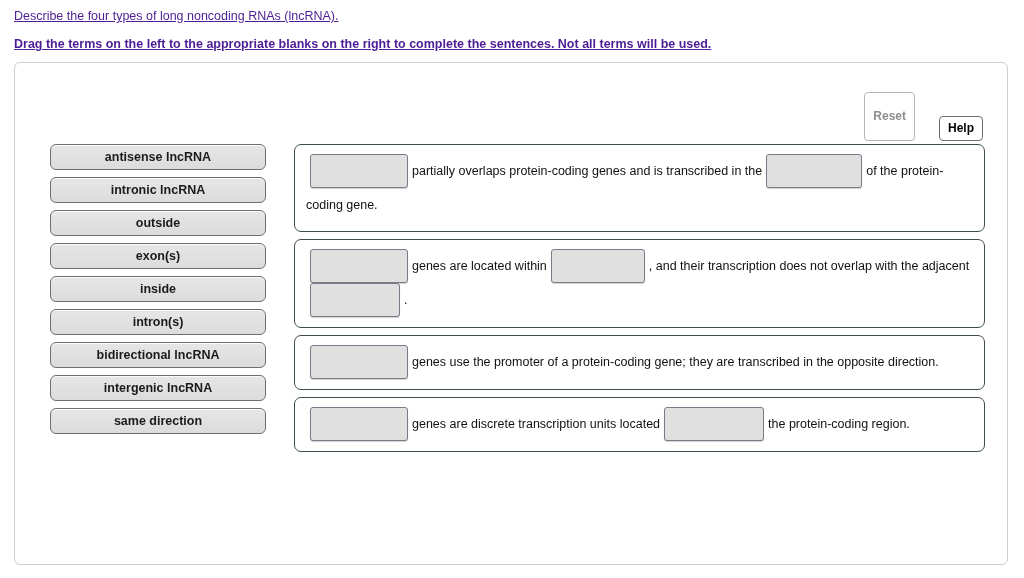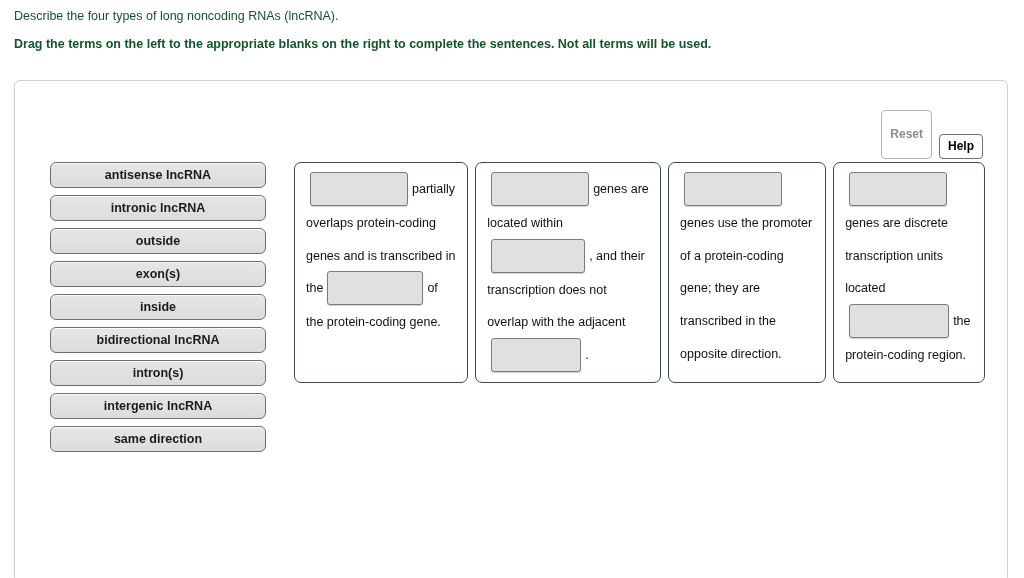--- a/index.html
+++ b/index.html
@@ -16,46 +16,47 @@
     overflow: hidden;
   }
 
   
   .prompt-area {
     padding: 8px 14px 0 14px;
   }
   .prompt-line {
     font-size: 12.5px;
     line-height: 16px;
-    color: #14532d;
+    color: #4c1d95;
     margin: 0 0 12px 0;
+    text-decoration: underline;
   }
   .prompt-line.bold {
     font-weight: bold;
-    margin-bottom: 28px;
+    margin-bottom: 10px;
   }
 
   
   .activity-panel {
     position: relative;
     margin: 0 16px 0 14px;
     height: 503px;
     box-sizing: border-box;
     border: 1px solid #cfcfcf;
     border-radius: 6px;
     background: #ffffff;
   }
 
   
   .panel-toolbar {
     position: absolute;
     top: 29px;
     right: 24px;
     display: flex;
-    gap: 7px;
+    gap: 24px;
   }
   .tool-button {
     font-family: "Liberation Sans", sans-serif;
     font-size: 12px;
     font-weight: bold;
     line-height: 1;
     padding: 5px 8px 6px 8px;
     background: #ffffff;
     border: 1px solid #9a9a9a;
     border-radius: 4px;
@@ -103,21 +104,21 @@
     color: #1b1b1b;
     cursor: move;
     user-select: none;
     box-shadow: 0 1px 0 rgba(255,255,255,0.85) inset;
   }
 
   .sentence-column {
     flex: 1 1 auto;
     margin-left: 28px;
     display: flex;
-    flex-direction: row;
+    flex-direction: column;
     gap: 7px;
   }
   .sentence-box {
     box-sizing: border-box;
     border: 1.5px solid #3d4c4c;
     border-radius: 7px;
     background: #ffffff;
     padding: 9px 11px 10px 11px;
     font-size: 12.5px;
     line-height: 32px;
@@ -160,22 +161,22 @@
   </div>
 
   <div class="work-area">
 
     <div class="term-bank">
       <div class="term-tile">antisense lncRNA</div>
       <div class="term-tile">intronic lncRNA</div>
       <div class="term-tile">outside</div>
       <div class="term-tile">exon(s)</div>
       <div class="term-tile">inside</div>
+      <div class="term-tile">intron(s)</div>
       <div class="term-tile">bidirectional lncRNA</div>
-      <div class="term-tile">intron(s)</div>
       <div class="term-tile">intergenic lncRNA</div>
       <div class="term-tile">same direction</div>
     </div>
 
     <div class="sentence-column">
 
       <div class="sentence-box">
         <span class="blank-slot blank-w96"></span><span class="sentence-text">partially overlaps protein-coding genes and is transcribed in the</span><span class="blank-slot blank-w94"></span><span class="sentence-text">of the protein-coding gene.</span>
       </div>
 

